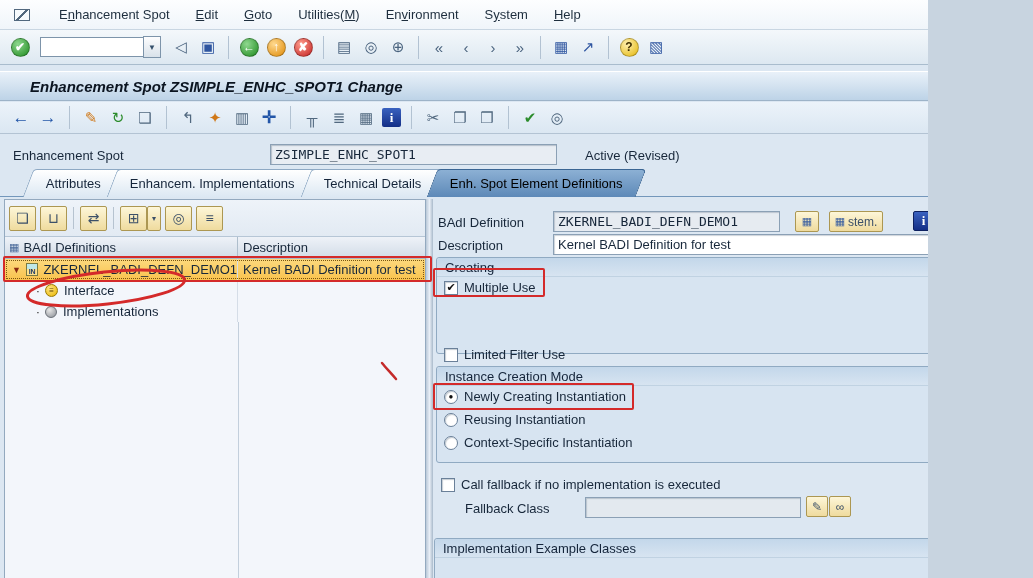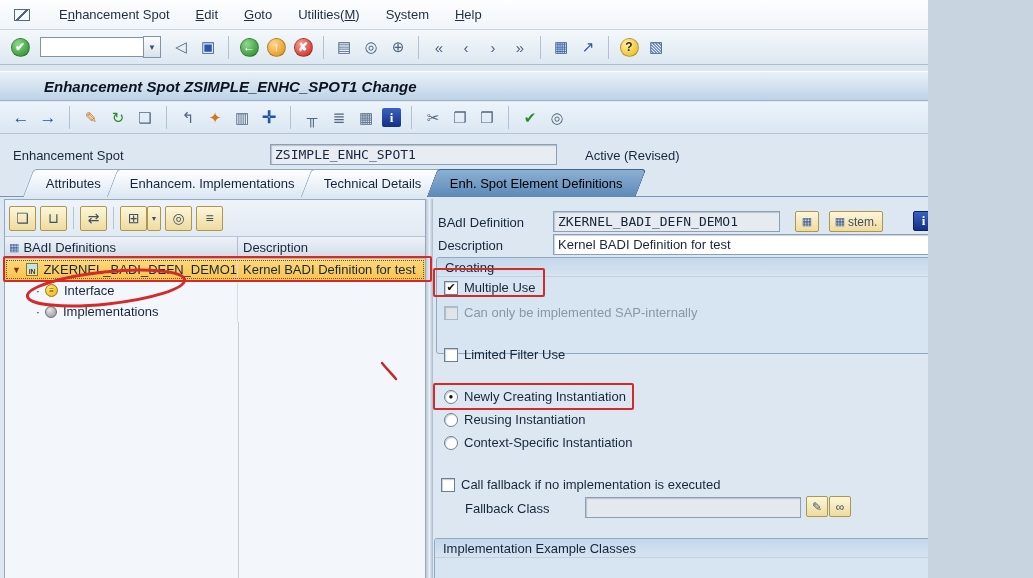--- a/index.html
+++ b/index.html
@@ -30,21 +30,21 @@
   .vsep{width:1px;height:23px;background:#b2c2d2;margin:0 5px;}
   .cmdwrap{display:flex;align-items:center;margin:0 5px;}
   .cmdfield{width:103px;height:20px;border:1px solid #7d94aa;border-right:none;background:#fff;
             font-size:12px;padding:0 4px;font-family:"Liberation Sans",sans-serif;}
   .cmddrop{width:18px;height:22px;background:linear-gradient(#fdfdfe,#d9e2ea);border:1px solid #7d94aa;
            font-size:8px;color:#35506b;display:flex;align-items:center;justify-content:center;}
 
   
   .titlebar{position:absolute;top:71px;left:0;right:0;height:30px;display:flex;align-items:center;
             background:linear-gradient(#e9f1f9,#bdd3e7);border-top:1px solid #fff;
-            border-bottom:1px solid #9db3c8;padding-left:44px;
+            border-bottom:1px solid #9db3c8;padding-left:30px;
             font-size:15px;font-weight:bold;font-style:italic;color:#0b1420;}
 
   
   .appbar{position:absolute;top:102px;left:0;right:0;height:32px;display:flex;align-items:center;gap:5px;
           background:linear-gradient(#ecf3fa,#dbe7f2);border-bottom:1px solid #b3c3d3;padding:0 10px;}
   .abtn{min-width:22px;height:22px;display:flex;align-items:center;justify-content:center;
         font-size:15px;color:#51687f;cursor:default;}
   .abtn.bluebold{color:#2356a8;font-weight:bold;font-size:17px;}
   .abtn.green{color:#2c8c2c;}
   .abtn.orange{color:#d07818;}
@@ -140,20 +140,21 @@
 <body>
 
 <div class="scr">
 
   <div class="menubar">
     <div class="sysicon"></div>
     <div class="menu-item"><span>E</span><span class="u">n</span><span>hancement Spot</span></div>
     <div class="menu-item"><span></span><span class="u">E</span><span>dit</span></div>
     <div class="menu-item"><span></span><span class="u">G</span><span>oto</span></div>
     <div class="menu-item"><span>Utilities(</span><span class="u">M</span><span>)</span></div>
+    <div class="menu-item"><span>En</span><span class="u">v</span><span>ironment</span></div>
     <div class="menu-item"><span>S</span><span class="u">y</span><span>stem</span></div>
     <div class="menu-item"><span></span><span class="u">H</span><span>elp</span></div>
   </div>
 
   <div class="stdbar">
     <div class="tbtn">
         <span class="circ green">✔</span>
       </div>
     <div class="cmdwrap">
       <input class="cmdfield" value="" style="">
@@ -303,29 +304,28 @@
       <div class="rlabel" style="left:5px;top:41px;">Description</div>
       <div class="rfield white" style="left:120px;top:37px;width:410px;">Kernel BADI Definition for test</div>
 
       <div class="gbox" style="left:3px;top:60px;width:535px;height:97px;">
         <div class="ghead">Creating</div>
       </div>
       <div class="opt" style="left:11px;top:83px;">
         <span class="cbx">✔</span>
         <span class="lbl">Multiple Use</span>
       </div>
-      <div class="opt dis" style="left:11px;top:108px;">
-        <span class="cbx dis"></span>
-        <span class="lbl">Can only be implemented SAP-internally</span>
-      </div>
       <div class="opt" style="left:11px;top:132px;margin-top:18px;">
         <span class="cbx"></span>
         <span class="lbl">Limited Filter Use</span>
       </div>
 
+      <div class="gbox" style="left:3px;top:169px;width:535px;height:97px;">
+        <div class="ghead">Instance Creation Mode</div>
+      </div>
       <div class="opt" style="left:11px;top:192px;">
         <span class="rdo">●</span>
         <span class="lbl">Newly Creating Instantiation</span>
       </div>
       <div class="opt" style="left:11px;top:215px;">
         <span class="rdo"></span>
         <span class="lbl">Reusing Instantiation</span>
       </div>
       <div class="opt" style="left:11px;top:238px;">
         <span class="rdo"></span>

